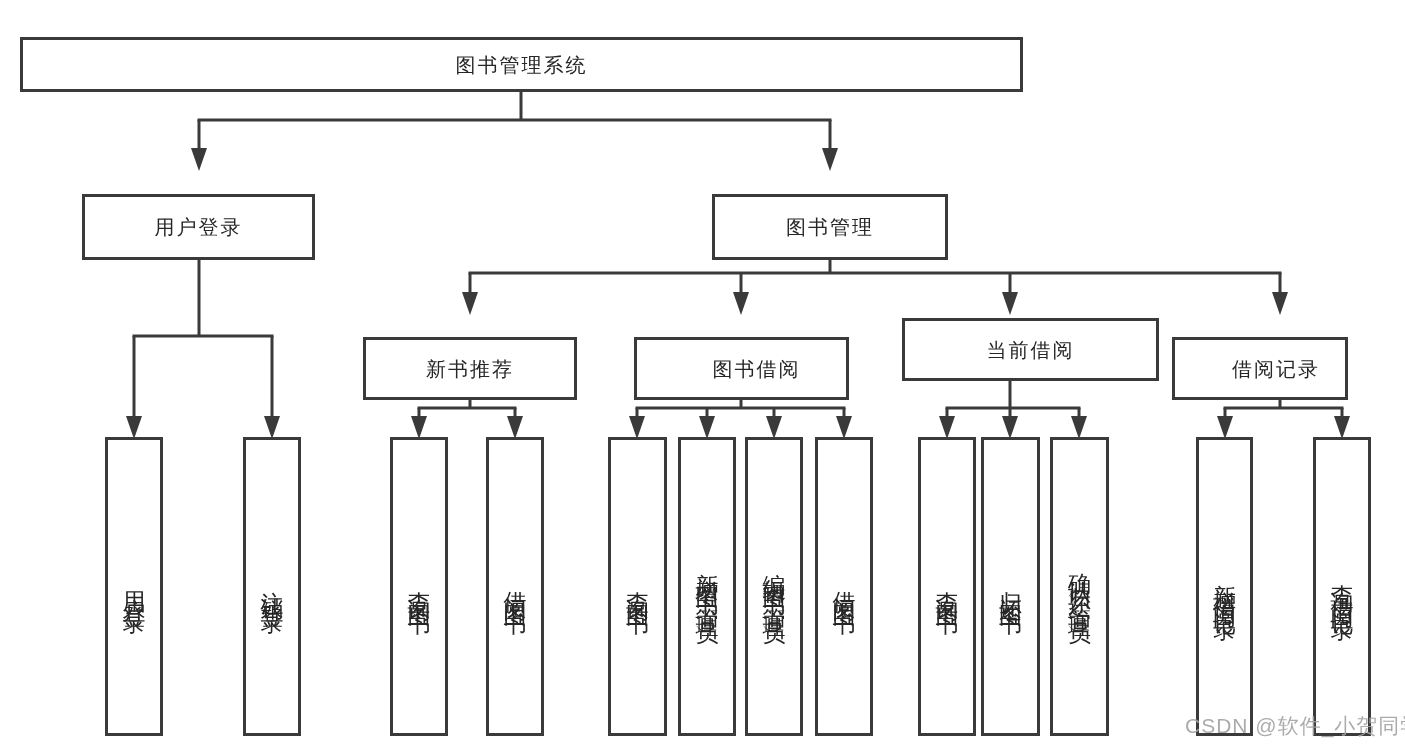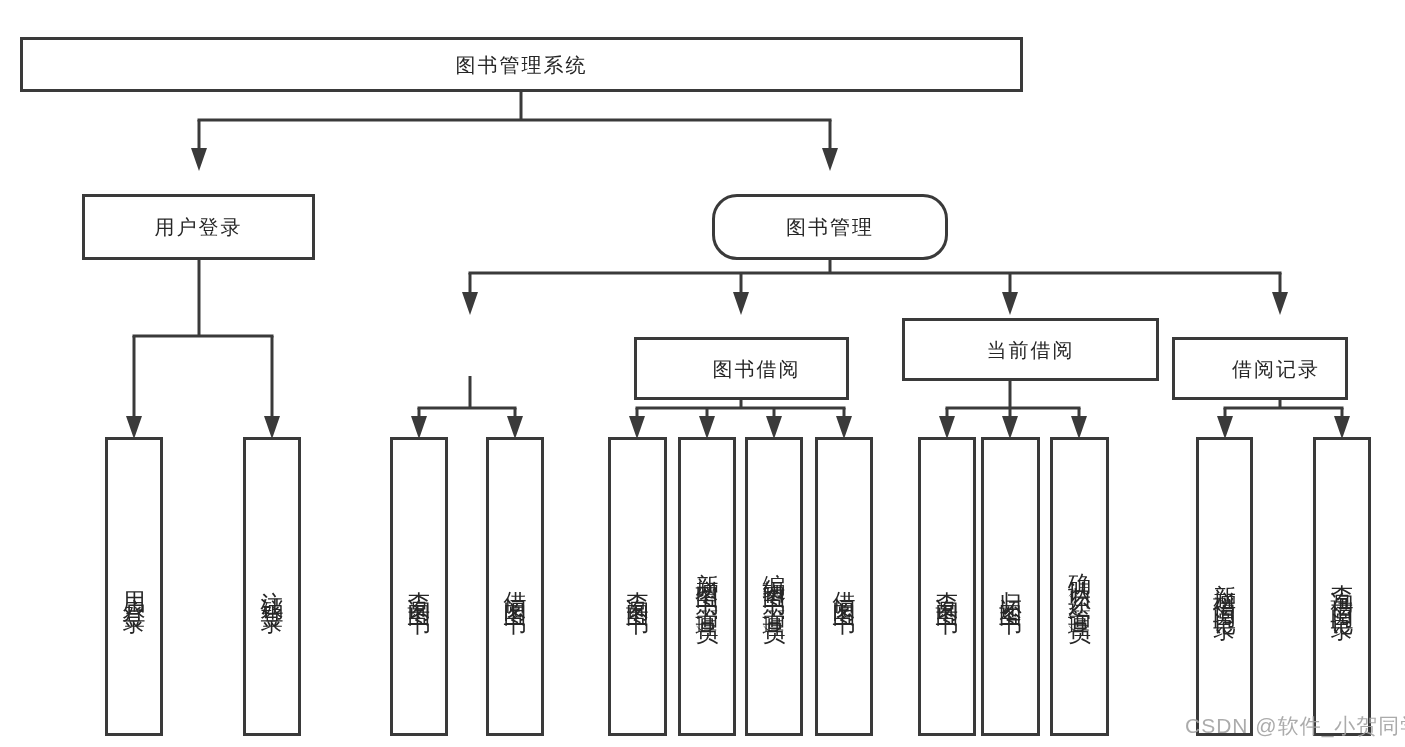--- a/index.html
+++ b/index.html
@@ -126,22 +126,23 @@
     <polygon points="939,416 955,416 947,439"></polygon>
     <polygon points="1002,416 1018,416 1010,439"></polygon>
     <polygon points="1071,416 1087,416 1079,439"></polygon>
     <polygon points="1217,416 1233,416 1225,439"></polygon>
     <polygon points="1334,416 1350,416 1342,439"></polygon>
   </svg>
 
   <div class="box hbox" style="left:20px; top:13px; width:1003px; height:55px;">图书管理系统</div>
 
   <div class="box hbox" style="left:82px; top:170px; width:233px; height:66px;">用户登录</div>
-  <div class="box hbox" style="left:712px; top:170px; width:236px; height:66px;border-radius:25px;">图书管理</div>
+  <div class="box hbox" style="left:712px; top:170px; width:236px; height:66px;">图书管理</div>
 
+  <div class="box hbox" style="left:363px; top:313px; width:214px; height:63px;">新书推荐</div>
   <div class="box hbox" style="left:634px; top:313px; width:215px; height:63px;padding-left:30px;">图书借阅</div>
   <div class="box hbox" style="left:902px; top:294px; width:257px; height:63px;">当前借阅</div>
   <div class="box hbox" style="left:1172px; top:313px; width:176px; height:63px;padding-left:32px;">借阅记录</div>
 
   <div class="box leaf" style="left:105px; width:58px;">用户登录</div>
   <div class="box leaf" style="left:243px; width:58px;">注销登录</div>
 
   <div class="box leaf" style="left:390px; width:58px;">查询图书</div>
   <div class="box leaf" style="left:486px; width:58px;">借阅图书</div>
 

